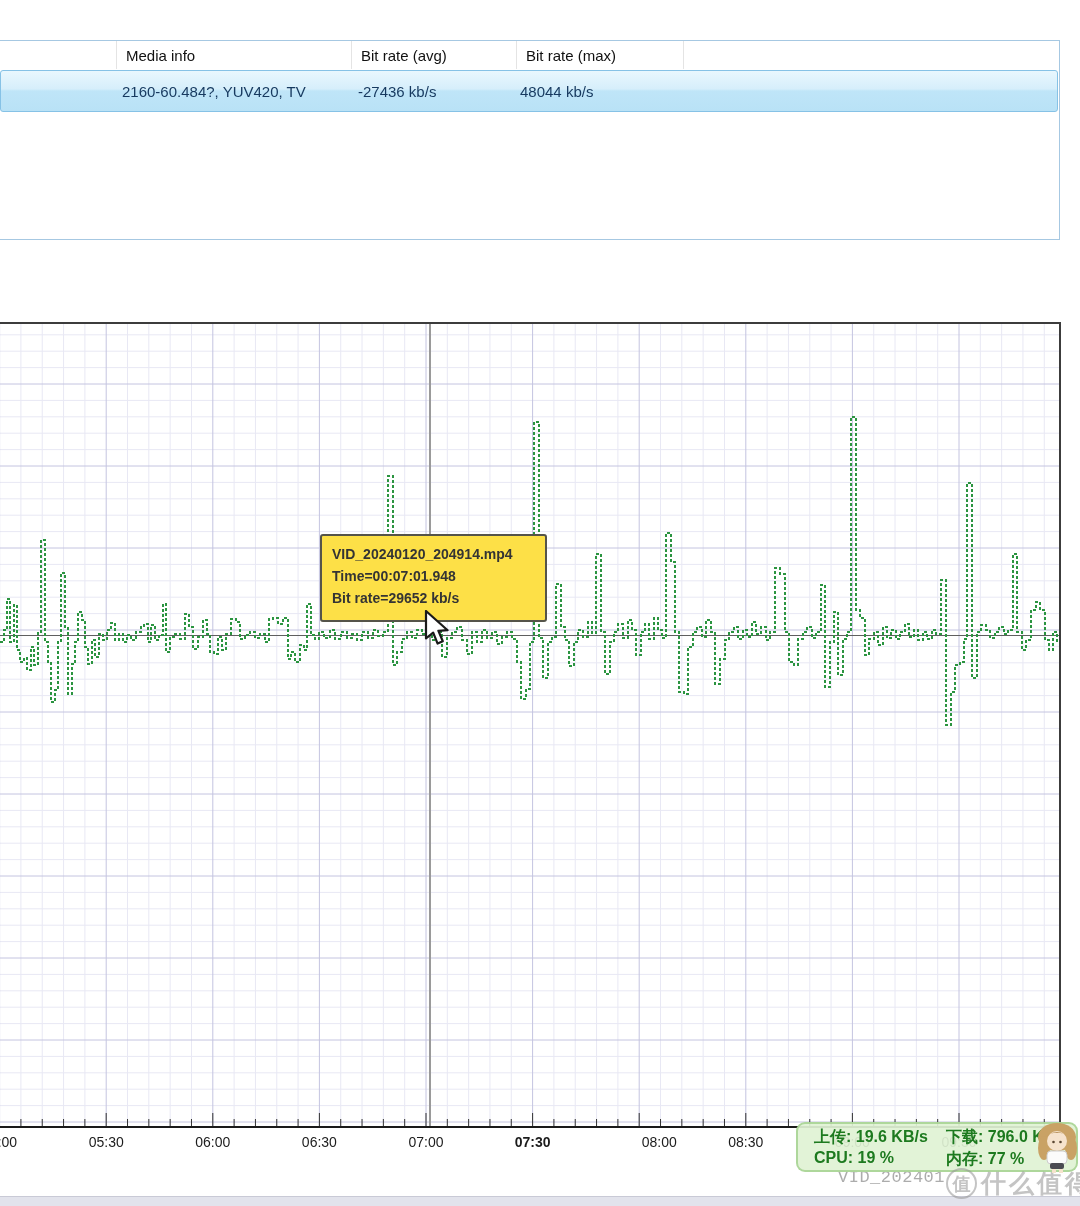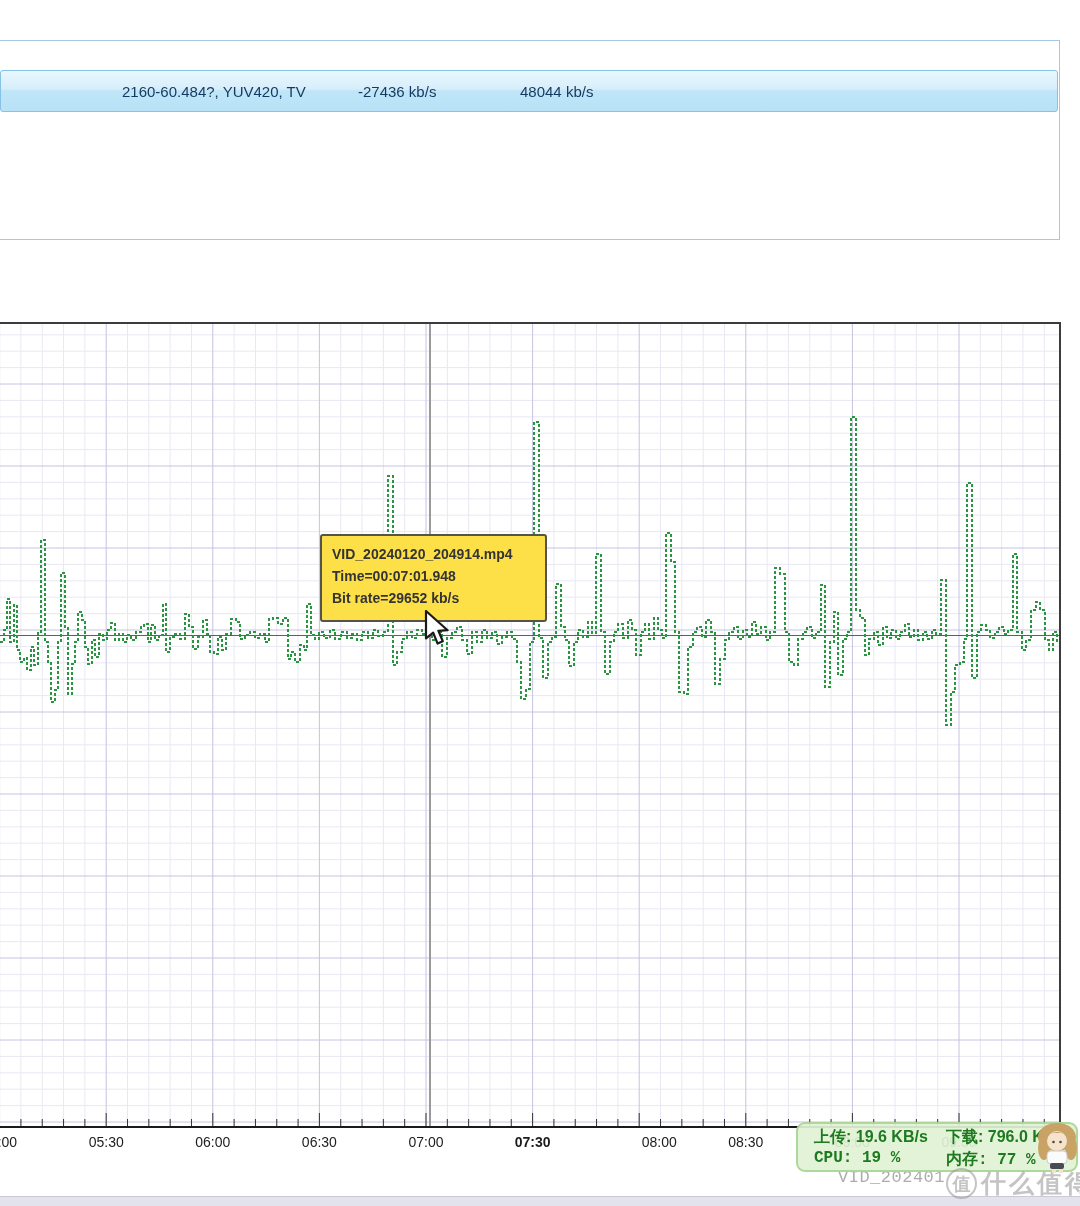--- a/index.html
+++ b/index.html
@@ -50,21 +50,21 @@
   
   .mouse-cursor{position:absolute;left:424px;top:610px;z-index:30;}
   
   .net-monitor{
     position:absolute;left:796px;top:1122px;width:282px;height:50px;box-sizing:border-box;
     background:rgba(223,242,212,0.92);border:2px solid rgba(146,199,123,0.65);
     border-radius:9px;z-index:40;color:#1d7a1f;font-size:16px;font-weight:bold;
   }
   .nm-cell{position:absolute;white-space:nowrap;}
   .nm-r1{top:3px;}
-  .nm-r2{top:25px;font-family:Liberation Mono, monospace;}
+  .nm-r2{top:25px;}
   .nm-c1{left:16px;}
   .nm-c2{left:148px;}
   
   .partial-filename{
     position:absolute;left:838px;top:1168px;font-size:17px;color:rgba(158,158,158,0.85);
     z-index:35;letter-spacing:0.5px;font-family:Liberation Mono, monospace;
   }
   .watermark{
     position:absolute;left:946px;top:1167px;display:flex;align-items:center;z-index:45;
     color:rgba(148,148,148,0.55);font-weight:bold;white-space:nowrap;
@@ -77,20 +77,33 @@
   .mascot{position:absolute;left:1034px;top:1122px;z-index:50;}
   .bottom-bar{
     position:absolute;left:0;top:1196px;width:1080px;height:10px;
     background:#e2e3ec;border-top:1px solid #c9cad6;box-sizing:border-box;
   }
 </style>
 </head>
 <body>
 
 <div class="file-table">
+  <div class="ft-header">
+    <div class="ft-hcell empty" style="width:118px"></div>
+    <div class="ft-hcell" style="width:235px">
+      <span>Media info</span>
+    </div>
+    <div class="ft-hcell" style="width:165px">
+      <span>Bit rate (avg)</span>
+    </div>
+    <div class="ft-hcell" style="width:167px">
+      <span>Bit rate (max)</span>
+    </div>
+    <div class="ft-hcell empty" style="flex:1;border-right:none"></div>
+  </div>
   <div class="ft-row">
     <div class="ft-cell" style="width:117px"></div>
     <div class="ft-cell" style="width:235px;padding-left:4px">2160-60.484?, YUV420, TV</div>
     <div class="ft-cell" style="width:165px;padding-left:5px">-27436 kb/s</div>
     <div class="ft-cell" style="width:167px;padding-left:2px">48044 kb/s</div>
   </div>
 </div>
 
 <div class="chart">
   <svg id="plot" width="1059" height="804">

